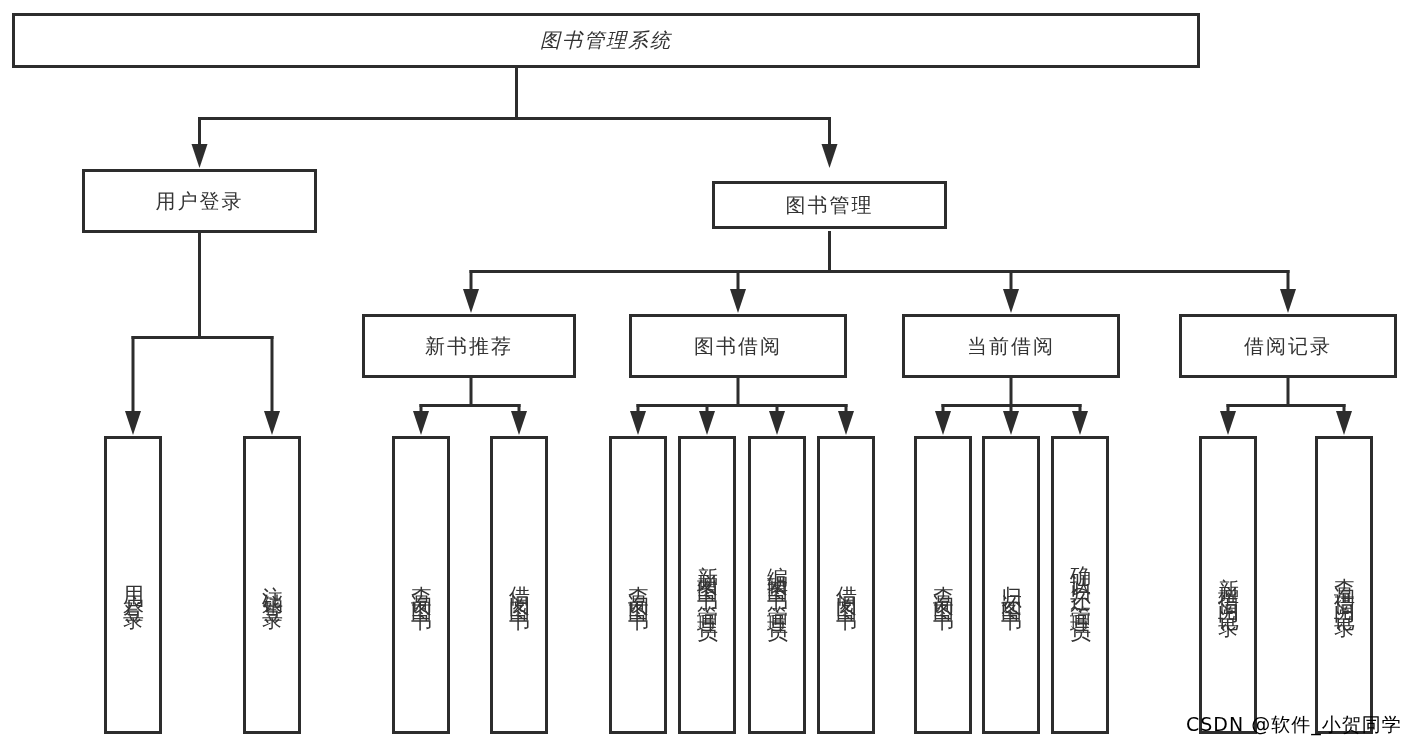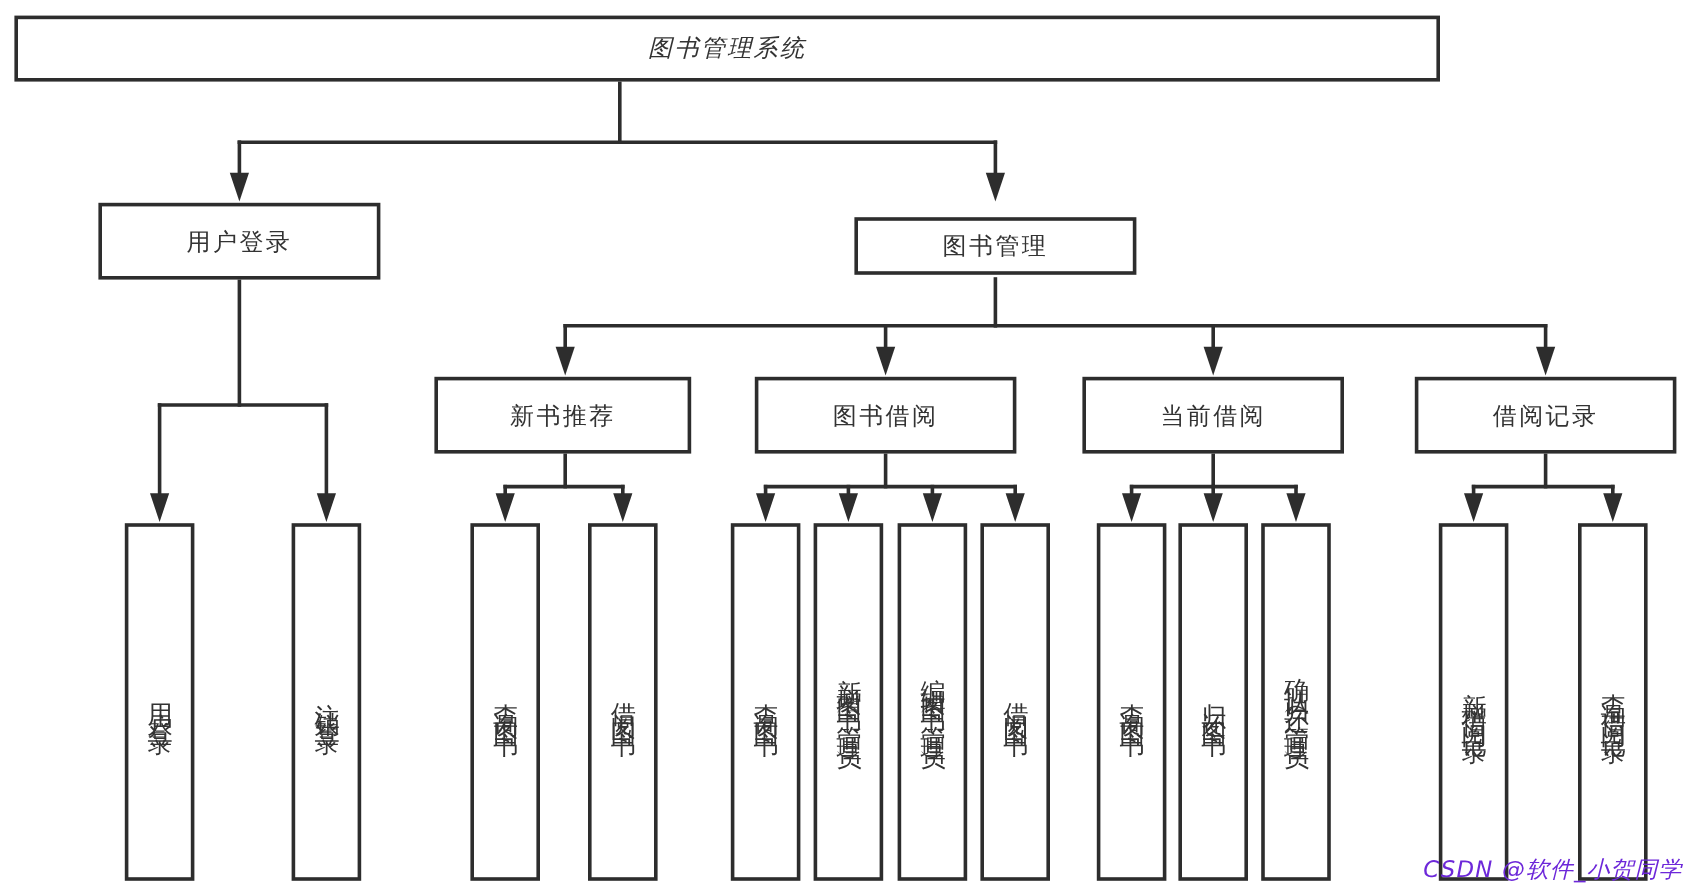--- a/index.html
+++ b/index.html
@@ -62,25 +62,24 @@
   .n-g1a { left: 104px; }  .n-g1b { left: 243px; }
   .n-g2a { left: 392px; }  .n-g2b { left: 490px; }
   .n-g3a { left: 609px; }  .n-g3b { left: 678px; }  .n-g3c { left: 748px; }  .n-g3d { left: 817px; }
   .n-g4a { left: 914px; }  .n-g4b { left: 982px; }  .n-g4c { left: 1051px; }
   .n-g5a { left: 1199px; } .n-g5b { left: 1315px; }
   .watermark {
     position: absolute;
     left: 1186px;
     top: 712px;
     font-size: 19px;
-    color: #6d28d9;
+    color: #000000;
     letter-spacing: 1px;
     white-space: nowrap;
     z-index: 3;
-    font-style: italic;
   }
 </style>
 </head>
 <body>
 
 <div class="canvas">
 
   <svg class="connectors" width="1405" height="747" viewBox="0 0 1405 747" xmlns="http://www.w3.org/2000/svg">
 
     <g stroke="#2d2d2d" stroke-width="3" fill="none">

